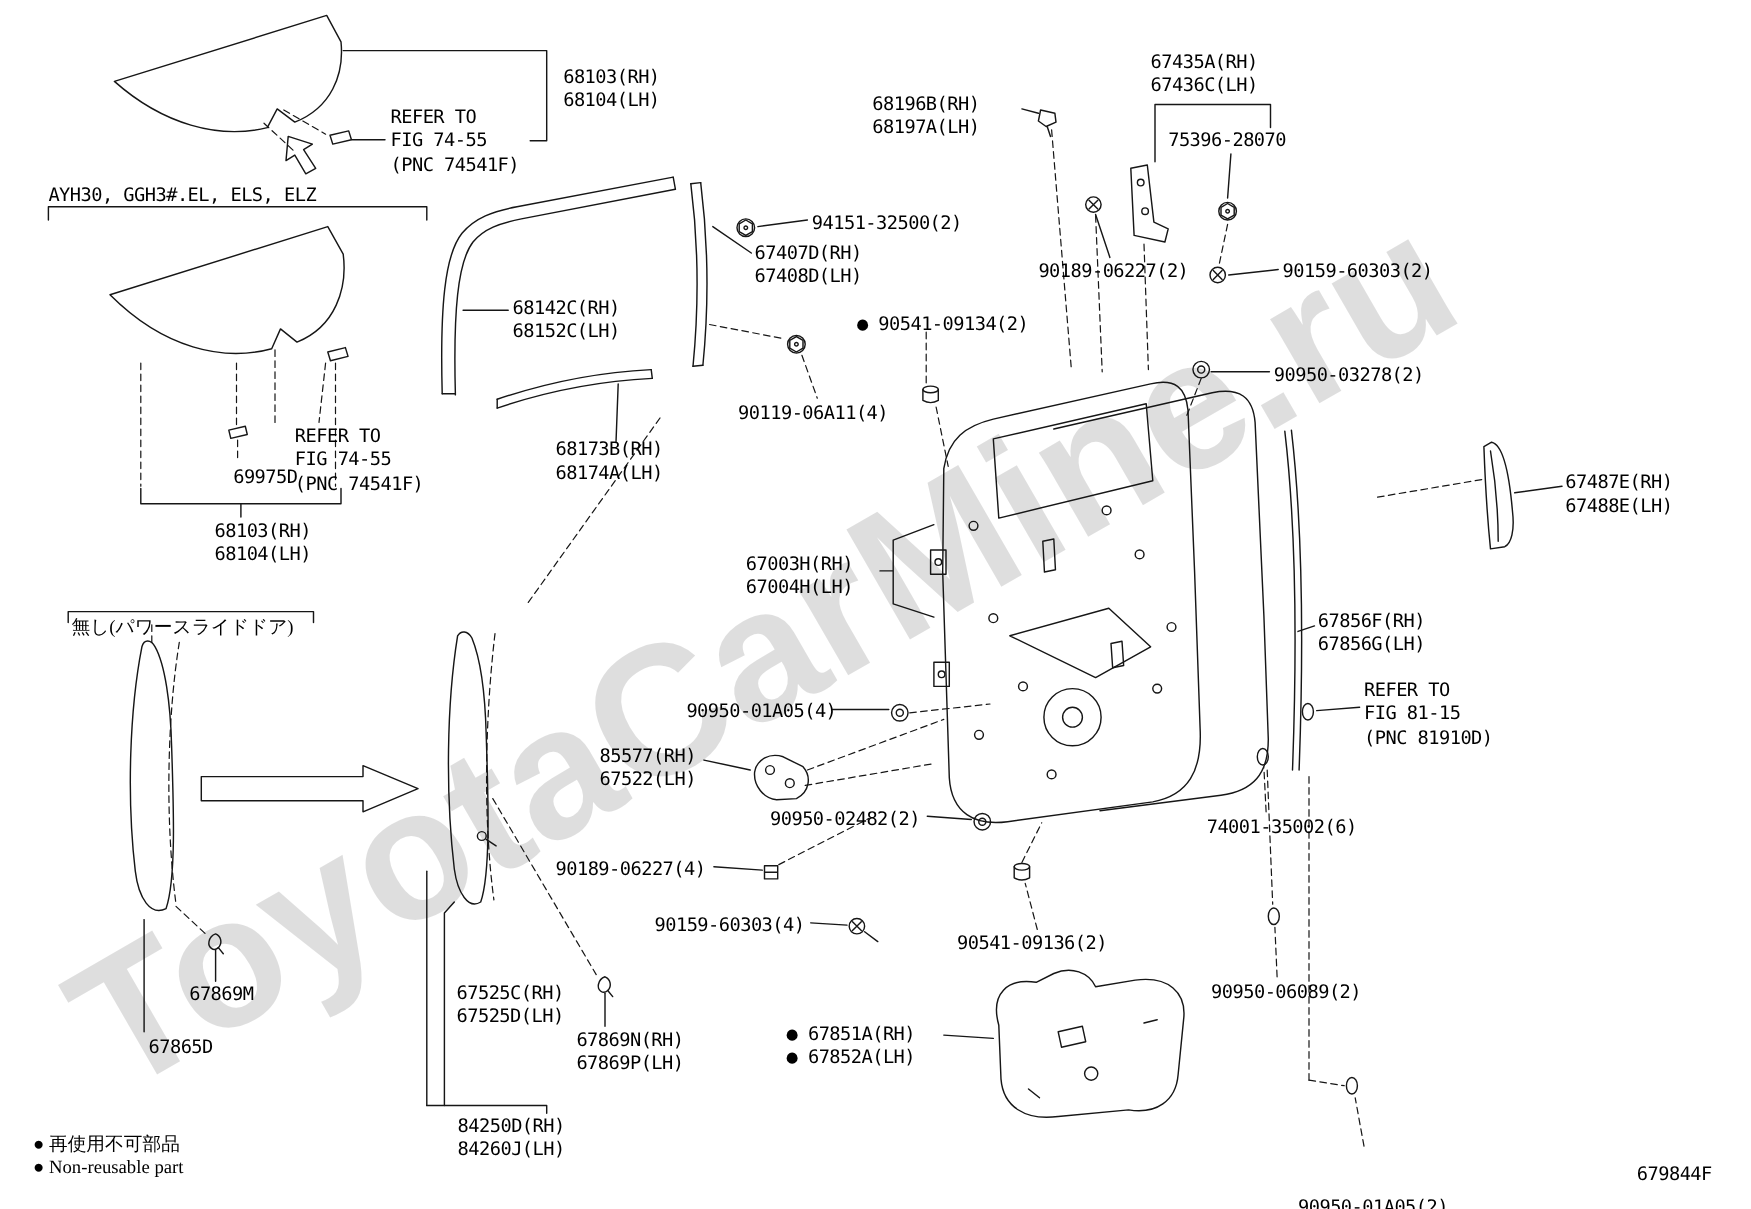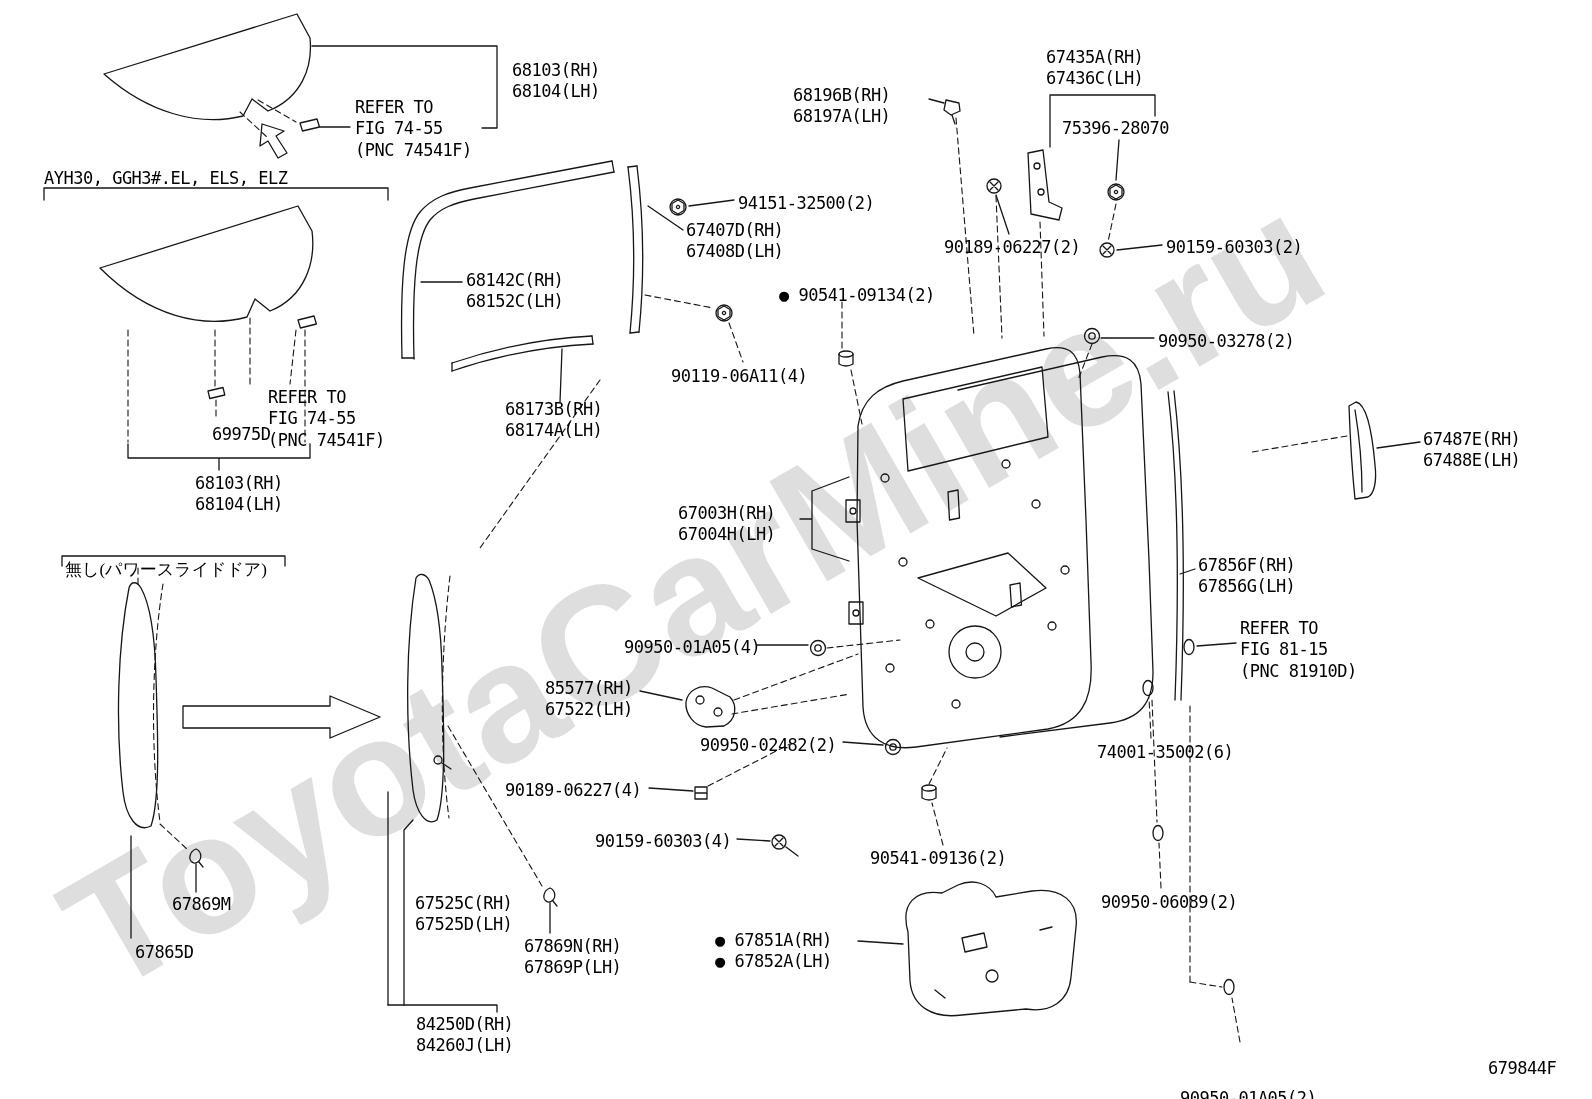--- a/index.html
+++ b/index.html
@@ -290,15 +290,17 @@
   <div class="lbl" style="left:135px;top:942px">67865D</div>
   <div class="lbl" style="left:415px;top:893px">67525C(RH)
 67525D(LH)</div>
   <div class="lbl" style="left:524px;top:936px">67869N(RH)
 67869P(LH)</div>
   <div class="lbl" style="left:715px;top:930px">● 67851A(RH)
 ● 67852A(LH)</div>
   <div class="lbl" style="left:416px;top:1014px">84250D(RH)
 84260J(LH)</div>
   <div class="lbl" style="left:1180px;top:1088px">90950-01A05(2)</div>
+  <div class="lbl jp" style="left:30px;top:1006px">● 再使用不可部品
+● Non-reusable part</div>
   <div class="lbl" style="left:1488px;top:1058px">679844F</div>
 
 </div>
 
 </body></html>

